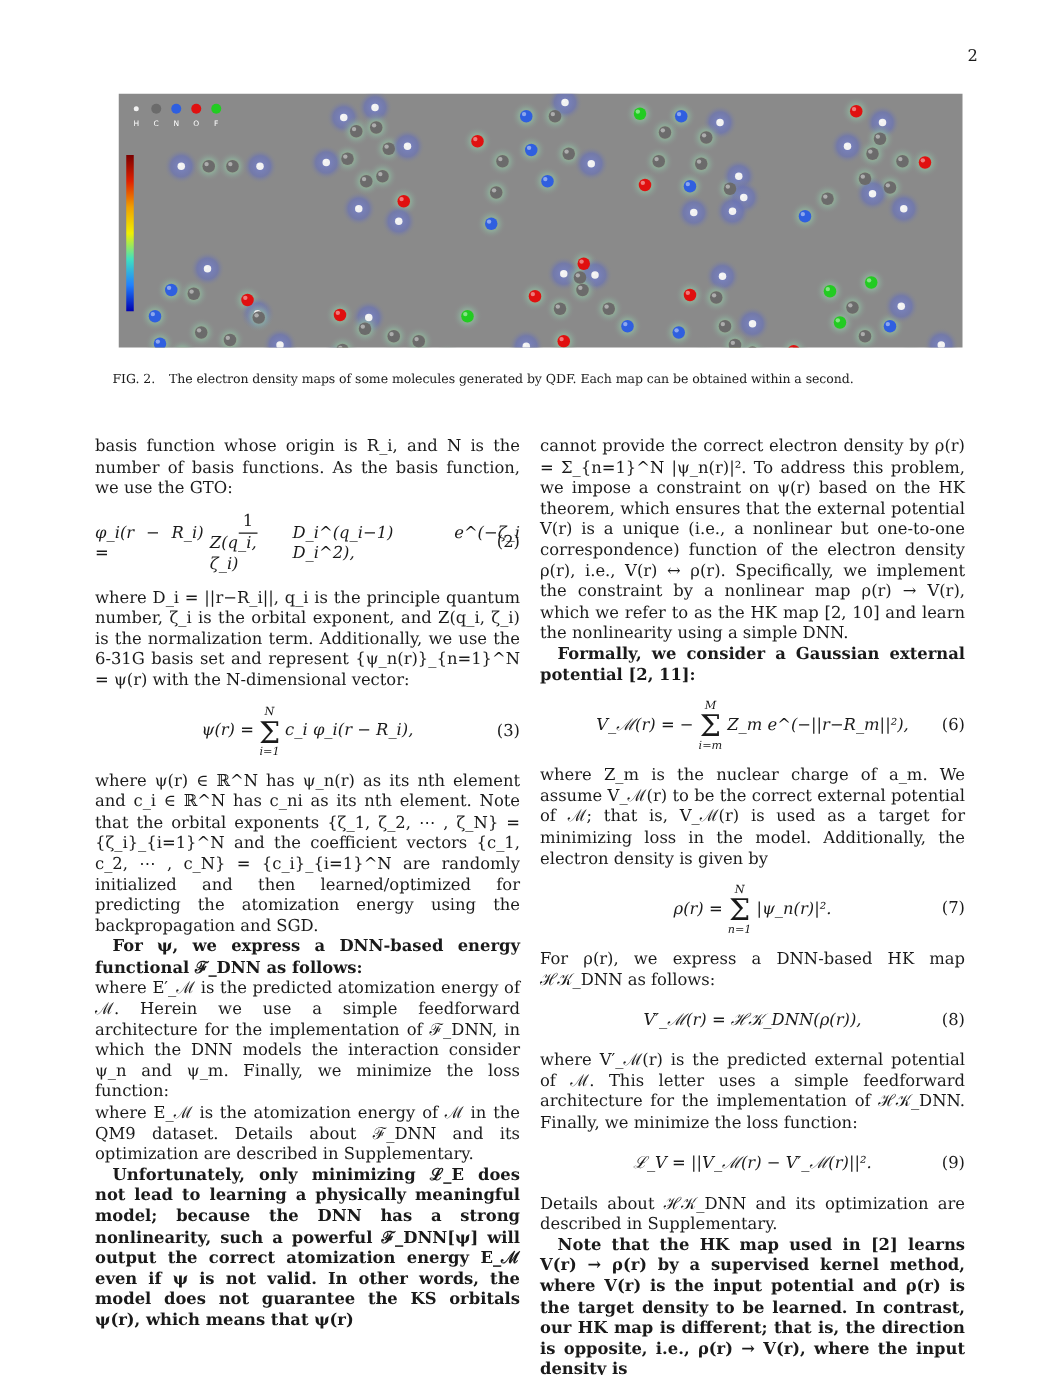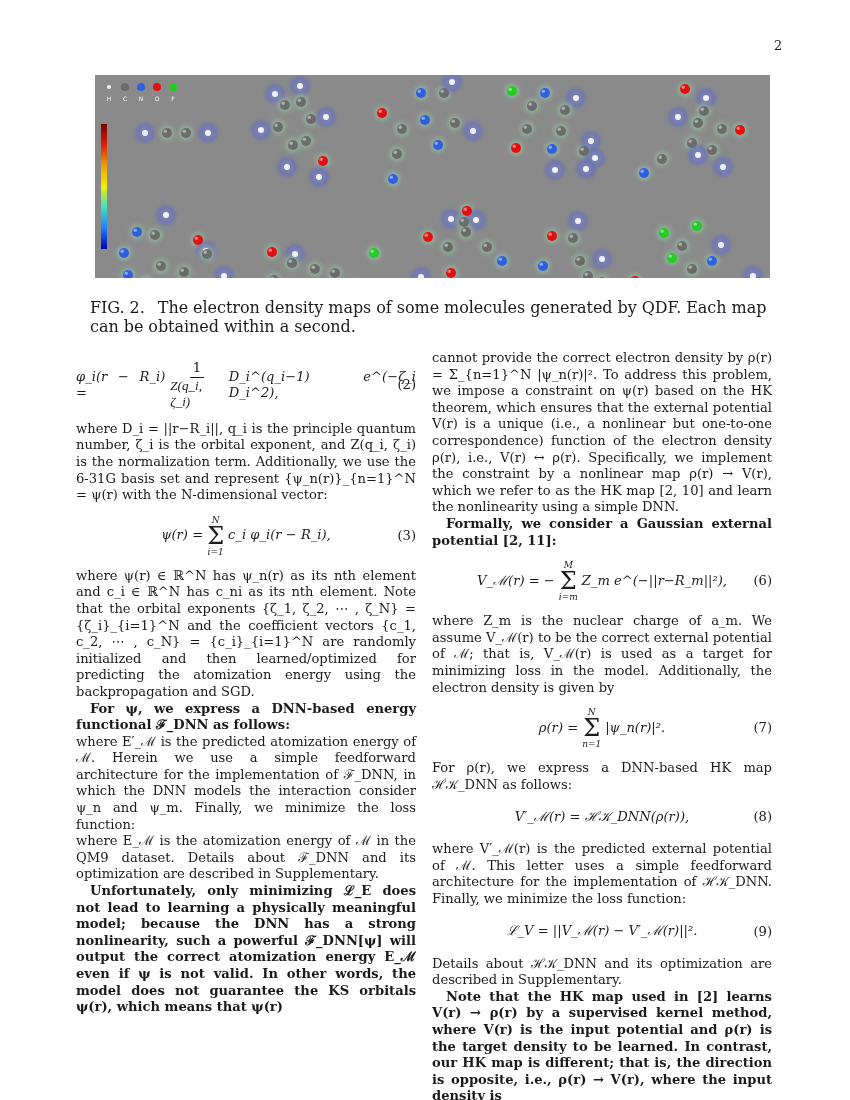--- a/index.html
+++ b/index.html
@@ -1,34 +1,34 @@
 <!DOCTYPE html>
 <html><head>
 <meta charset="utf-8">
 <style>
   html, body { margin: 0; padding: 0; background: #ffffff; }
   body { width: 850px; height: 1100px; position: relative; overflow: hidden;
          font-family: "DejaVu Serif", "Liberation Serif", serif; color: #1a1a1a; }
   .page-number { position: absolute; top: 38px; left: 774px; font-size: 13px; }
   .figure { position: absolute; left: 95px; top: 75px; width: 675px; height: 203px; background: #8a8a8a; }
   .figure svg { display: block; }
-  .caption { position: absolute; top: 298px; left: 90px; width: 690px; font-size: 16px; text-align: left; letter-spacing: -0.05px; }
+  .caption { position: absolute; top: 298px; left: 90px; width: 690px; font-size: 10px; text-align: left; letter-spacing: -0.05px; }
   .caption .label { margin-right: 8px; }
   .col { position: absolute; top: 350px; width: 340px; font-size: 13.1px; line-height: 16.6px; text-align: justify; }
   .col.left { left: 76px; }
   .col.right { left: 432px; }
   .col p { margin: 0; }
   .col p.indent { text-indent: 14px; font-weight: bold; }
   .eq { display: flex; align-items: center; justify-content: center; position: relative; margin: 10px 0; min-height: 28px; }
   .eq .num { position: absolute; right: 0; top: 50%; transform: translateY(-50%); }
   .eq .math { font-style: italic; }
   .eq.tall { min-height: 44px; }
   .frac { display: inline-flex; flex-direction: column; align-items: center; vertical-align: middle; margin: 0 2px; }
   .frac .n { border-bottom: 1px solid #1a1a1a; padding: 0 3px; }
-  .frac .d { padding: 0 3px; font-family: Liberation Serif, serif; }
+  .frac .d { padding: 0 3px; }
   .sum { display: inline-flex; flex-direction: column; align-items: center; vertical-align: middle; margin: 0 4px; font-style: italic; }
   .sum .big { font-size: 24px; line-height: 22px; font-style: normal; }
   .sum .lim { font-size: 9px; line-height: 10px; }
 </style>
 </head>
 <body>
 
 <div class="page-number">2</div>
 
 <div class="figure">
@@ -446,20 +446,21 @@
       </g>
     </svg>
 </div>
 
 <div class="caption">
   <span class="label">FIG. 2.</span>
   <span>The electron density maps of some molecules generated by QDF. Each map can be obtained within a second.</span>
 </div>
 
 <div class="col left">
+  <p>basis function whose origin is R_i, and N is the number of basis functions. As the basis function, we use the GTO:</p>
   <div class="eq tall">
     <span class="math">φ_i(r − R_i) =</span>
     <span class="frac">
       <span class="n">1</span>
       <span class="d math">Z(q_i, ζ_i)</span>
     </span>
     <span class="math">D_i^(q_i−1) e^(−ζ_i D_i^2),</span>
     <span class="num">(2)</span>
   </div>
   <p>where D_i = ||r−R_i||, q_i is the principle quantum number, ζ_i is the orbital exponent, and Z(q_i, ζ_i) is the normalization term. Additionally, we use the 6-31G basis set and represent {ψ_n(r)}_{n=1}^N = ψ(r) with the N-dimensional vector:</p>

